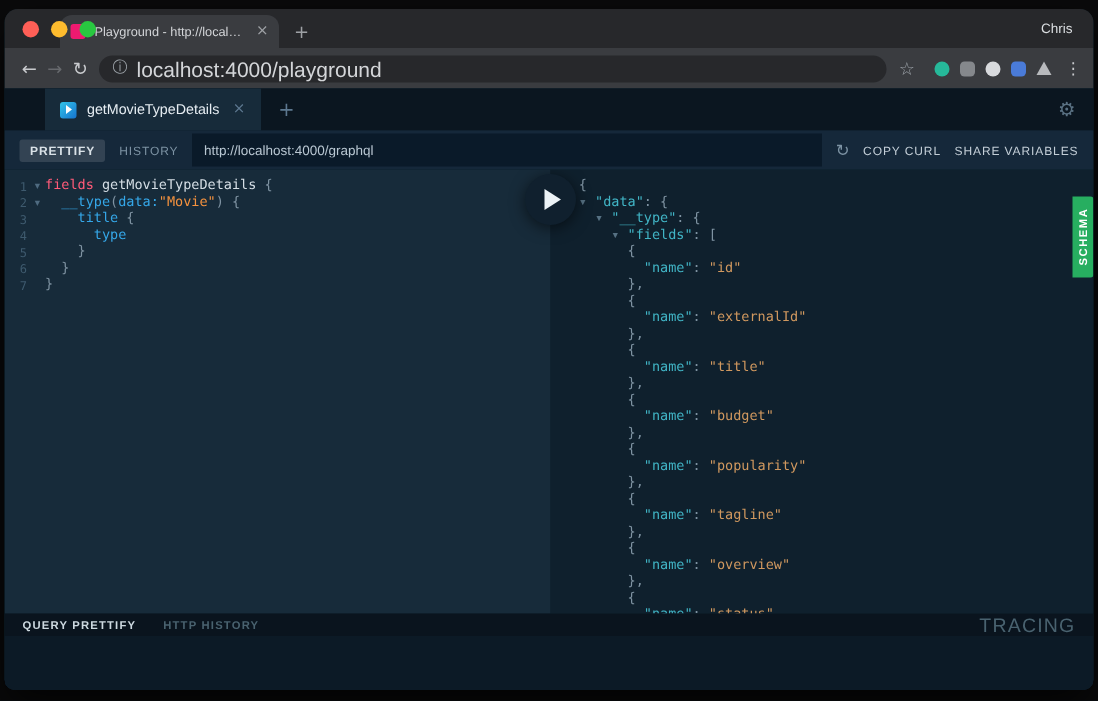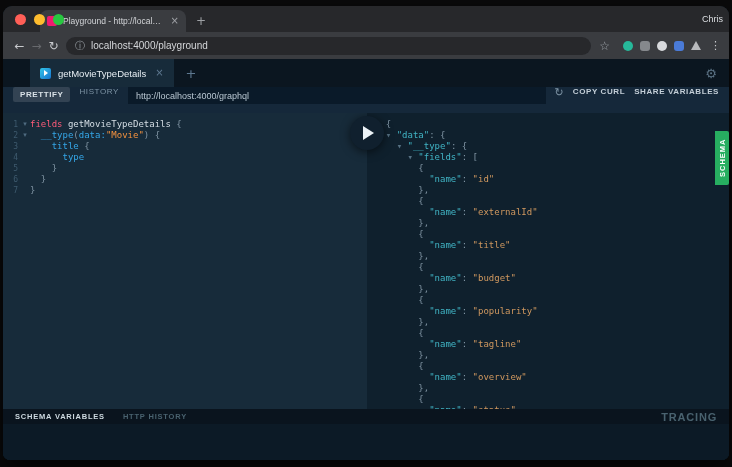--- a/index.html
+++ b/index.html
@@ -13,30 +13,30 @@
   .tabstrip{height:26px;background:#27282b;display:flex;align-items:flex-end;position:relative;flex:none}
   .traffic{position:absolute;left:12px;top:8px;display:flex;gap:8px}
   .tl{width:11px;height:11px;border-radius:50%}
   .tl.red{background:#ff5f57}.tl.yellow{background:#febc2e}.tl.green{background:#28c840}
   .chrome-tab{margin-left:37px;height:22px;width:146px;background:#3a3c40;border-radius:8px 8px 0 0;
     display:flex;align-items:center;padding:0 7px;gap:6px}
   .favicon{width:10px;height:10px;border-radius:2px;background:var(--brand-pink,#ef1a70);flex:none}
   .tab-title{font-size:8.5px;color:#d3d5d8;white-space:nowrap;overflow:hidden;text-overflow:ellipsis;flex:1}
   .tab-close{color:#9ea1a5;font-size:10px;flex:none;line-height:1}
   .newtab-btn{color:#9ea1a5;font-size:12px;margin:0 0 5px 10px;line-height:1}
-  .profile{margin-left:auto;align-self:center;color:#dcdfe2;font-size:9px;padding-right:6px}
+  .profile{margin-left:auto;align-self:center;color:#dcdfe2;font-size:9px;padding-right:14px}
 
   
   .toolbar{height:27px;background:#3a3c40;display:flex;align-items:center;padding:0 8px;flex:none}
   .navicon{color:#c8cacd;font-size:12px;width:17px;text-align:center;line-height:1}
   .navicon.disabled{color:#67696d}
   .omnibox{flex:1;height:18px;background:#27282b;border-radius:9px;display:flex;align-items:center;
     padding:0 9px;gap:6px;margin:0 8px 0 4px;min-width:0}
   .info-icon{color:#9aa0a6;font-size:10px;line-height:1}
-  .url-text{color:#d4d6d9;font-size:10px;white-space:nowrap}
+  .url-text{color:#d4d6d9;font-size:14px;white-space:nowrap}
   .star-icon{color:#9aa0a6;font-size:12px;line-height:1;margin-right:6px}
   .ext{width:10px;height:10px;border-radius:3px;flex:none;margin-left:7px}
   .ext.e1{background:#26b99a;border-radius:50%}
   .ext.e2{background:#85888c}
   .ext.e3{background:#d8dadd;border-radius:50%}
   .ext.e4{background:#4a7bd8}
   .ext.e5{width:0;height:0;border-radius:0;background:none;border-left:5px solid transparent;
     border-right:5px solid transparent;border-bottom:9px solid #b8babd}
   .menu-icon{color:#c8cacd;font-size:11px;margin-left:9px;line-height:1}
 
@@ -45,28 +45,28 @@
   .pg-tabbar{height:28px;background:#0b1620;display:flex;align-items:stretch;padding-left:27px;flex:none}
   .pg-tab{background:#172b3a;display:flex;align-items:center;gap:7px;padding:0 10px;font-size:9.5px;color:#e6edf2}
   .pg-logo{width:11px;height:11px;border-radius:2px;background:linear-gradient(135deg,#32c5e9,#1673cf);
     display:flex;align-items:center;justify-content:center;flex:none}
   .pg-logo::after{content:"";width:0;height:0;border-top:3px solid transparent;border-bottom:3px solid transparent;
     border-left:4px solid #fff;margin-left:1px}
   .pg-tab-close{color:#5d7890;font-size:10px;margin-left:2px;line-height:1}
   .pg-newtab{color:#5d7890;font-size:13px;display:flex;align-items:center;padding:0 12px;line-height:1}
   .pg-gear{margin-left:auto;display:flex;align-items:center;padding-right:12px;color:#5a7183;font-size:13px}
 
-  .pg-toolbar{height:26px;background:#15283a;display:flex;align-items:flex-start;padding:0 10px;gap:9px;flex:none}
+  .pg-toolbar{height:26px;background:#15283a;display:flex;align-items:center;padding:0 10px;gap:9px;flex:none}
   .btn-prettify{background:rgba(255,255,255,.13);border-radius:2px;padding:3px 7px;font-size:8px;font-weight:bold;
     letter-spacing:.6px;color:#d9e1e7}
   .btn-history{font-size:8px;font-weight:normal;letter-spacing:.6px;color:#7d93a4}
-  .endpoint{flex:1;height:17px;background:rgba(4,20,33,.66);border:none;border-radius:0;color:#b9c7d2;
+  .endpoint{flex:1;height:22px;background:rgba(4,20,33,.66);border:none;border-radius:0;color:#b9c7d2;
     font-size:9px;padding:0 8px;min-width:0;font-family:"Liberation Sans",sans-serif;outline:none}
   .reload-icon{color:#7d93a4;font-size:11px;line-height:1}
-  .btn-copycurl,.btn-share{font-size:8px;font-weight:bold;letter-spacing:.6px;color:#c3ced7;white-space:nowrap}
+  .btn-copycurl,.btn-share{font-size:8px;font-weight:normal;letter-spacing:.6px;color:#c3ced7;white-space:nowrap}
 
   .pg-main{flex:1;display:flex;position:relative;overflow:hidden;min-height:0}
   .editor-pane{width:364px;flex:none;background:#172b3a;padding-top:6px;overflow:hidden}
   .response-pane{flex:1;background:#0f202d;padding:6px 0 0 8px;overflow:hidden}
 
   .code-line{display:flex;height:11px;line-height:11px;font-family:"DejaVu Sans Mono",monospace;font-size:9px;white-space:pre}
   .ln{width:15px;text-align:right;color:#3e5a6e;font-size:8px;flex:none;margin-right:2px}
   .fold{width:10px;color:#4f6b80;font-size:7px;text-align:center;flex:none;font-family:"DejaVu Sans",sans-serif}
   .tok-kw{color:var(--keyword,#ff5b79)}
   .tok-op{color:var(--operation-name,#d5dee5)}
@@ -83,21 +83,21 @@
     border-left:11px solid #ecf2f6;margin-left:3px}
 
   .schema-tab{position:absolute;right:0;top:18px;width:14px;height:54px;background:var(--accent-green,#27ae60);
     border-radius:2px 0 0 2px;color:#fff;font-size:7.5px;font-weight:bold;letter-spacing:1px;
     writing-mode:vertical-rl;transform:rotate(180deg);display:flex;align-items:center;justify-content:center;cursor:pointer}
 
   .pg-bottombar{height:15px;background:#0a141e;display:flex;align-items:center;padding:0 12px;gap:18px;flex:none;
     font-size:7.5px;font-weight:bold;letter-spacing:.8px}
   .bb-active{color:#cdd9e0}
   .bb-dim{color:#49626f}
-  .bb-right{margin-left:auto;color:#49626f;font-size:11px;font-weight:bold;letter-spacing:.8px}
+  .bb-right{margin-left:auto;color:#49626f;font-size:13px;font-weight:normal;letter-spacing:.8px}
   .pg-belowbar{height:36px;background:#0c1a26;flex:none}
 </style>
 </head>
 <body>
 
 <div class="window">
 
   <div class="tabstrip">
     <div class="traffic">
       <span class="tl red"></span>
@@ -190,20 +190,20 @@
           <div class="code-line"><span><span class="tok-pl">        {</span></span></div>
           <div class="code-line"><span><span class="tok-pl">          </span><span class="tok-key">"name"</span><span class="tok-pl">: </span><span class="tok-val">"status"</span></span></div>
         </div>
       <div class="exec-btn">
         <span class="play-icon"></span>
       </div>
       <div class="schema-tab">SCHEMA</div>
     </div>
 
     <div class="pg-bottombar">
-      <span class="bb-active">SCHEMA VARIABLES</span>
+      <span class="bb-active">QUERY PRETTIFY</span>
       <span class="bb-dim">HTTP HISTORY</span>
       <span class="bb-right">TRACING</span>
     </div>
 
     <div class="pg-belowbar"></div>
   </div>
 </div>
 
 </body></html>

